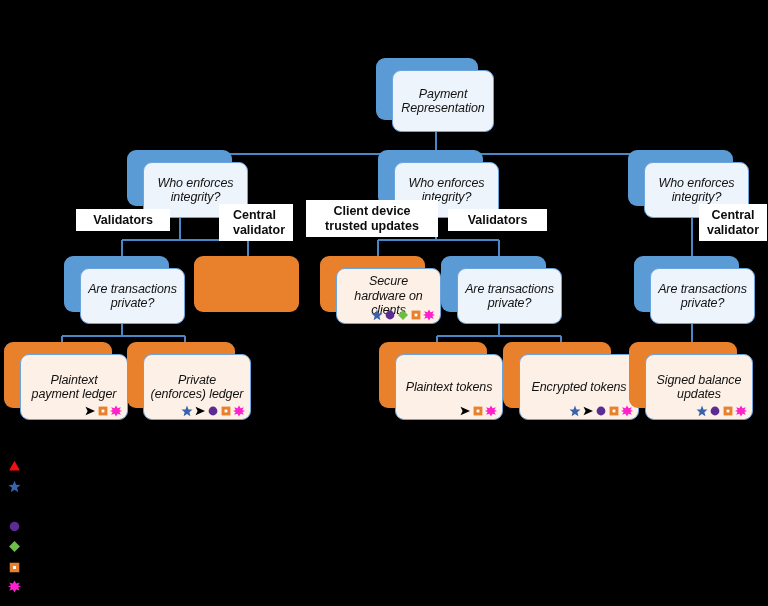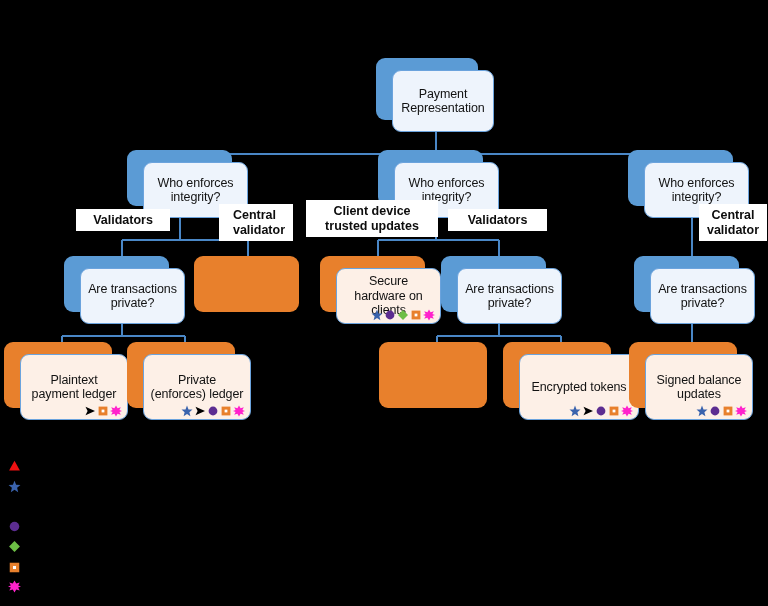--- a/index.html
+++ b/index.html
@@ -7,21 +7,21 @@
     width:768px;height:606px;overflow:hidden;
     font-family:"Liberation Sans","DejaVu Sans",sans-serif;
     position:relative;
   }
   #stage{position:absolute;left:0;top:0;width:768px;height:606px;}
 
   
   #wires{position:absolute;left:0;top:0;width:768px;height:606px;}
 
   
-  .node{position:absolute;}
+  .node{position:absolute;font-style:italic;}
   .node .shadow{
     position:absolute;left:0;top:0;
     border-radius:9px;
   }
   .node .face{
     position:absolute;
     border-radius:9px;
     border:1.4px solid #6ba3dd;
     box-sizing:border-box;
     display:flex;flex-direction:column;
@@ -238,20 +238,35 @@
           </svg>
           <svg class="ic" width="12" height="12" viewBox="0 0 12 12">
             <polygon points="6,0.4 7.6,3.2 10.8,2.2 9.4,5.1 12,6 9.4,6.9 10.8,9.8 7.6,8.8 6,11.6 4.4,8.8 1.2,9.8 2.6,6.9 0,6 2.6,5.1 1.2,2.2 4.4,3.2" fill="#ff22cc"></polygon>
           </svg>
         </div>
     </div>
   </div>
 
   <div class="node outcome" style="left:379px;top:342px;width:124px;height:78px;">
     <div class="shadow" style="width:108px;height:66px;"></div>
+    <div class="face" style="left:16px;top:12px;width:108px;height:66px;">
+      <div class="label">Plaintext tokens</div>
+      <div class="icons">
+          <svg class="ic" width="12" height="12" viewBox="0 0 12 12">
+            <polygon points="1.5,1.8 11,6 1.5,10.2 3.6,6" fill="#000000"></polygon>
+          </svg>
+          <svg class="ic" width="12" height="12" viewBox="0 0 12 12">
+            <rect x="1.6" y="1.6" width="8.8" height="8.8" fill="#e8802c"></rect>
+            <rect x="4.6" y="4.6" width="2.8" height="2.8" fill="#ffffff"></rect>
+          </svg>
+          <svg class="ic" width="12" height="12" viewBox="0 0 12 12">
+            <polygon points="6,0.4 7.6,3.2 10.8,2.2 9.4,5.1 12,6 9.4,6.9 10.8,9.8 7.6,8.8 6,11.6 4.4,8.8 1.2,9.8 2.6,6.9 0,6 2.6,5.1 1.2,2.2 4.4,3.2" fill="#ff22cc"></polygon>
+          </svg>
+        </div>
+    </div>
   </div>
 
   <div class="node outcome" style="left:503px;top:342px;width:124px;height:78px;">
     <div class="shadow" style="width:108px;height:66px;"></div>
     <div class="face" style="left:16px;top:12px;width:120px;height:66px;">
       <div class="label">Encrypted
 tokens</div>
       <div class="icons">
           <svg class="ic" width="12" height="12" viewBox="0 0 12 12">
             <polygon points="6,0.6 7.5,4.4 11.5,4.6 8.4,7.2 9.4,11.2 6,9 2.6,11.2 3.6,7.2 0.5,4.6 4.5,4.4" fill="#3a63ad"></polygon>

